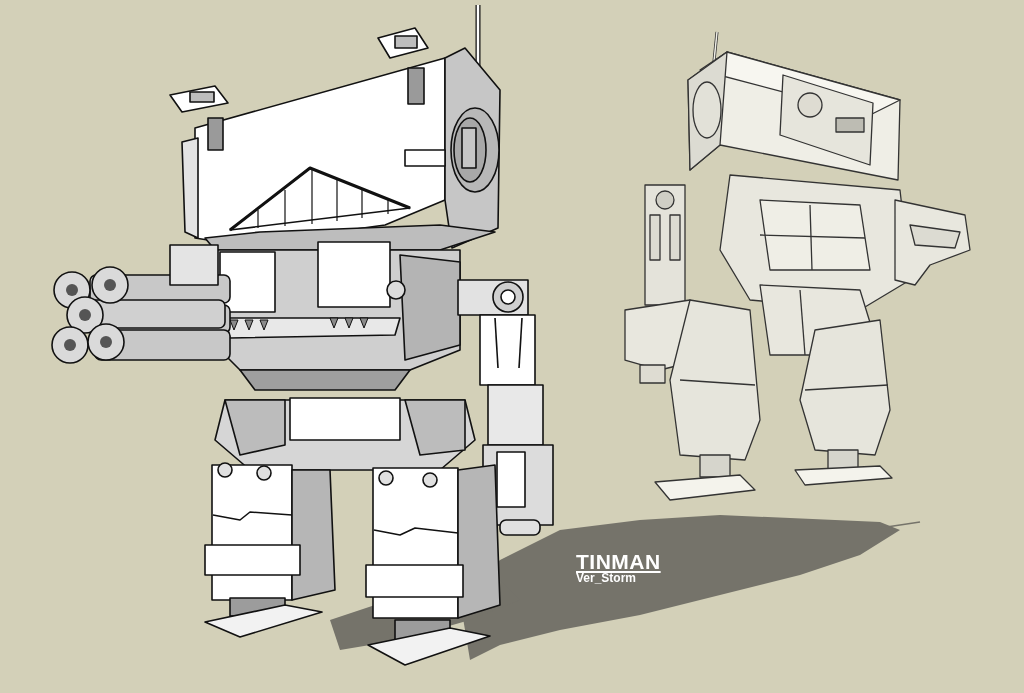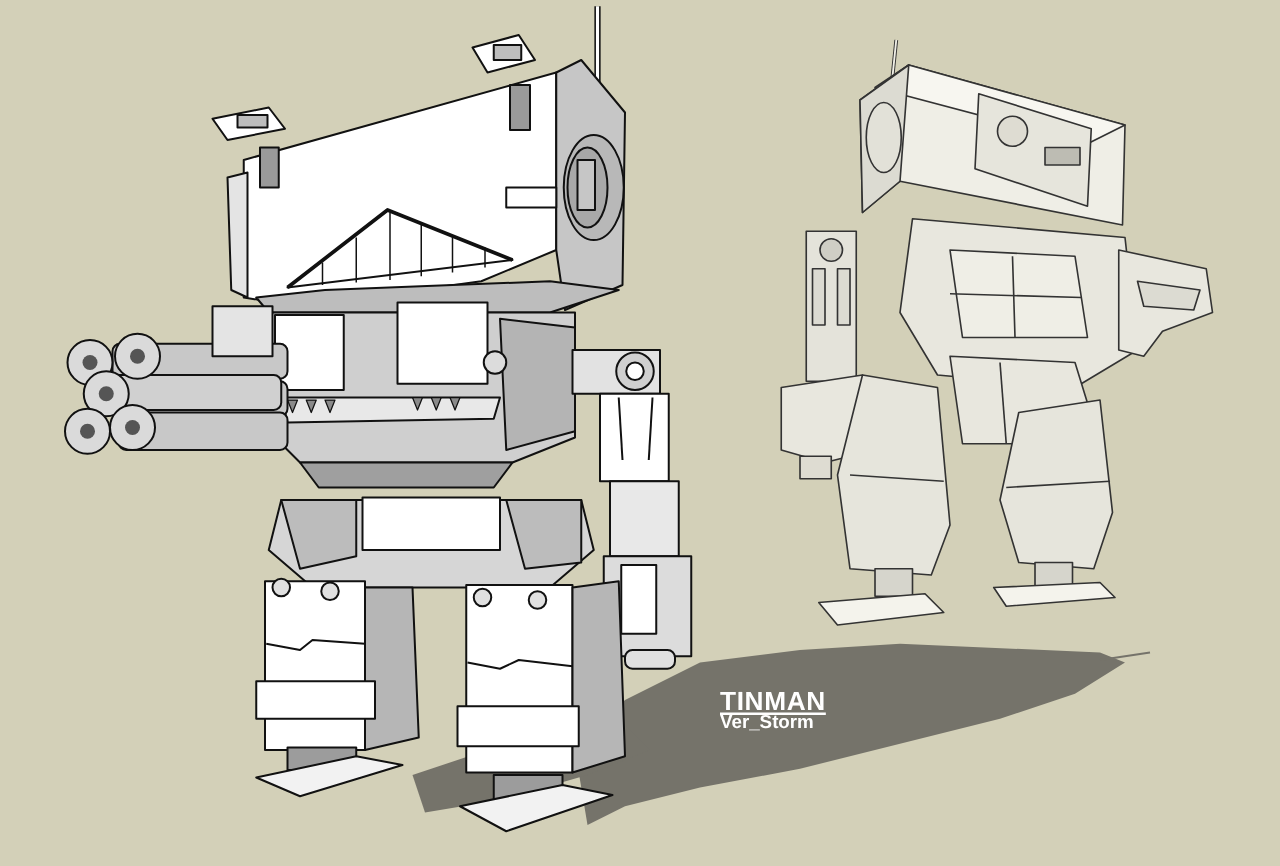--- a/index.html
+++ b/index.html
@@ -1,19 +1,19 @@
 <!DOCTYPE html>
 <html><head>
 <meta charset="utf-8">
 <style>
   html,body{margin:0;padding:0;}
   body{width:1024px;height:693px;overflow:hidden;background:#d3d0b8;position:relative;font-family:"Liberation Sans",sans-serif;}
   #scene{position:absolute;left:0;top:0;width:1024px;height:693px;}
   .title{position:absolute;left:576px;top:551px;color:#ffffff;font-family:"Liberation Sans",sans-serif;font-weight:bold;font-size:21px;letter-spacing:0.5px;line-height:22px;text-decoration:underline;}
-  .subtitle{position:absolute;left:576px;top:573px;color:#ffffff;font-family:"Liberation Sans",sans-serif;font-weight:bold;font-size:15px;line-height:10px;}
+  .subtitle{position:absolute;left:576px;top:573px;color:#ffffff;font-family:"Liberation Sans",sans-serif;font-weight:bold;font-size:12px;line-height:10px;}
 </style>
 </head>
 <body>
 
 <svg id="scene" viewBox="0 0 1024 693" xmlns="http://www.w3.org/2000/svg">
 
   <g>
     <path d="M500,560 L560,530 L640,520 L720,515 L880,522 L900,530 L860,555 L800,575 L700,600 L640,615 L560,630 L500,645 L470,660 L460,600 Z" fill="#75736a"></path>
     <path d="M330,620 L420,590 L500,580 L520,600 L470,620 L400,640 L340,650 Z" fill="#75736a"></path>
     <line x1="880" y1="528" x2="920" y2="522" stroke="#75736a" stroke-width="1.5"></line>

